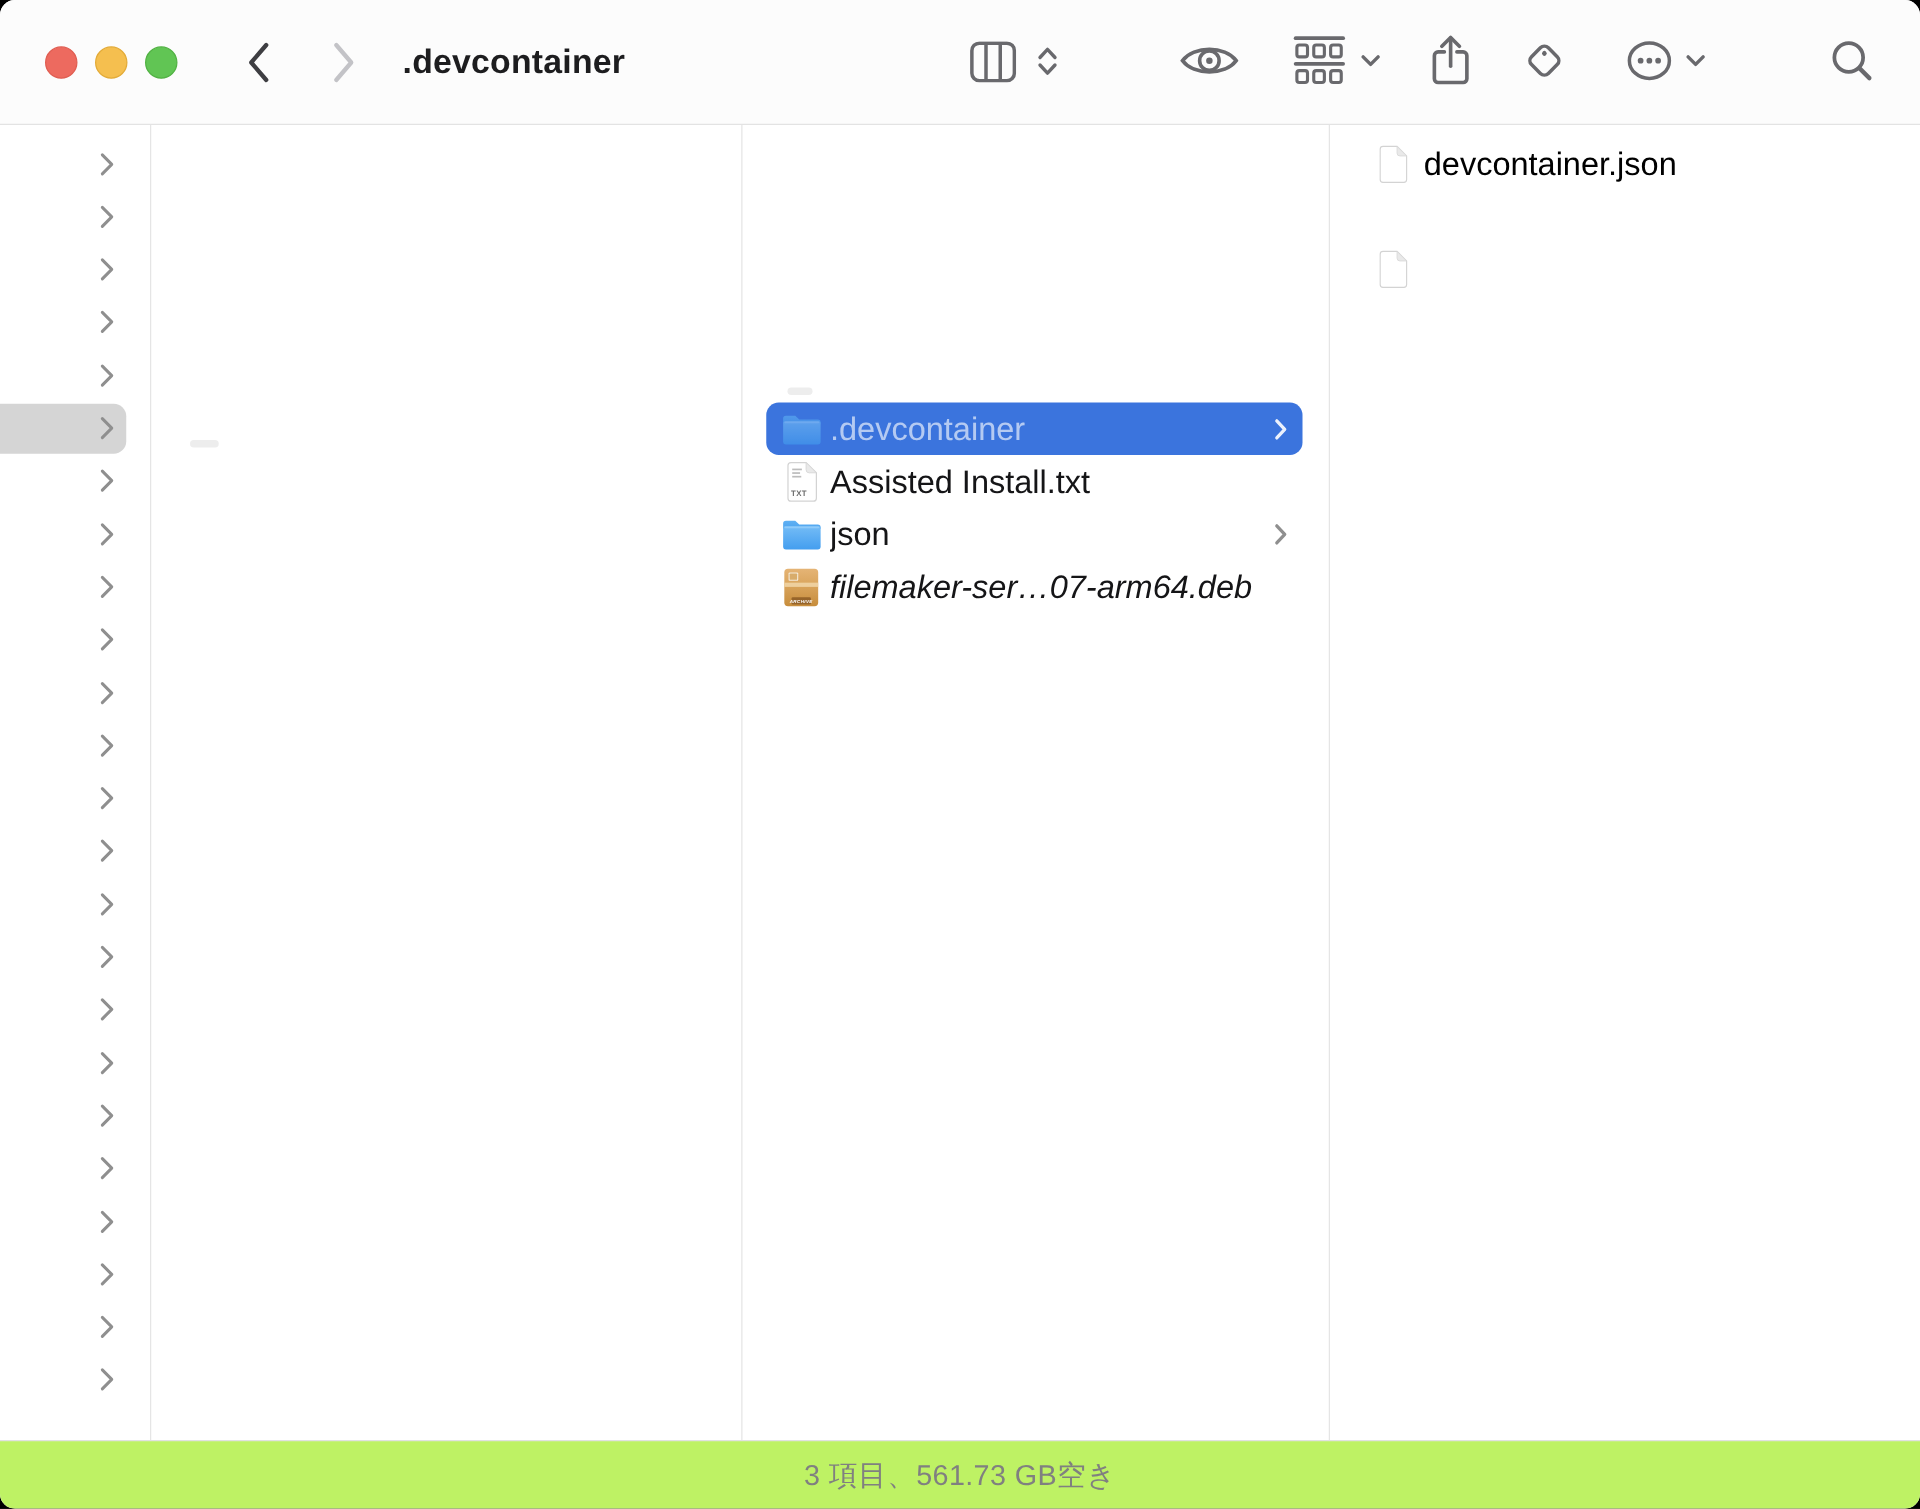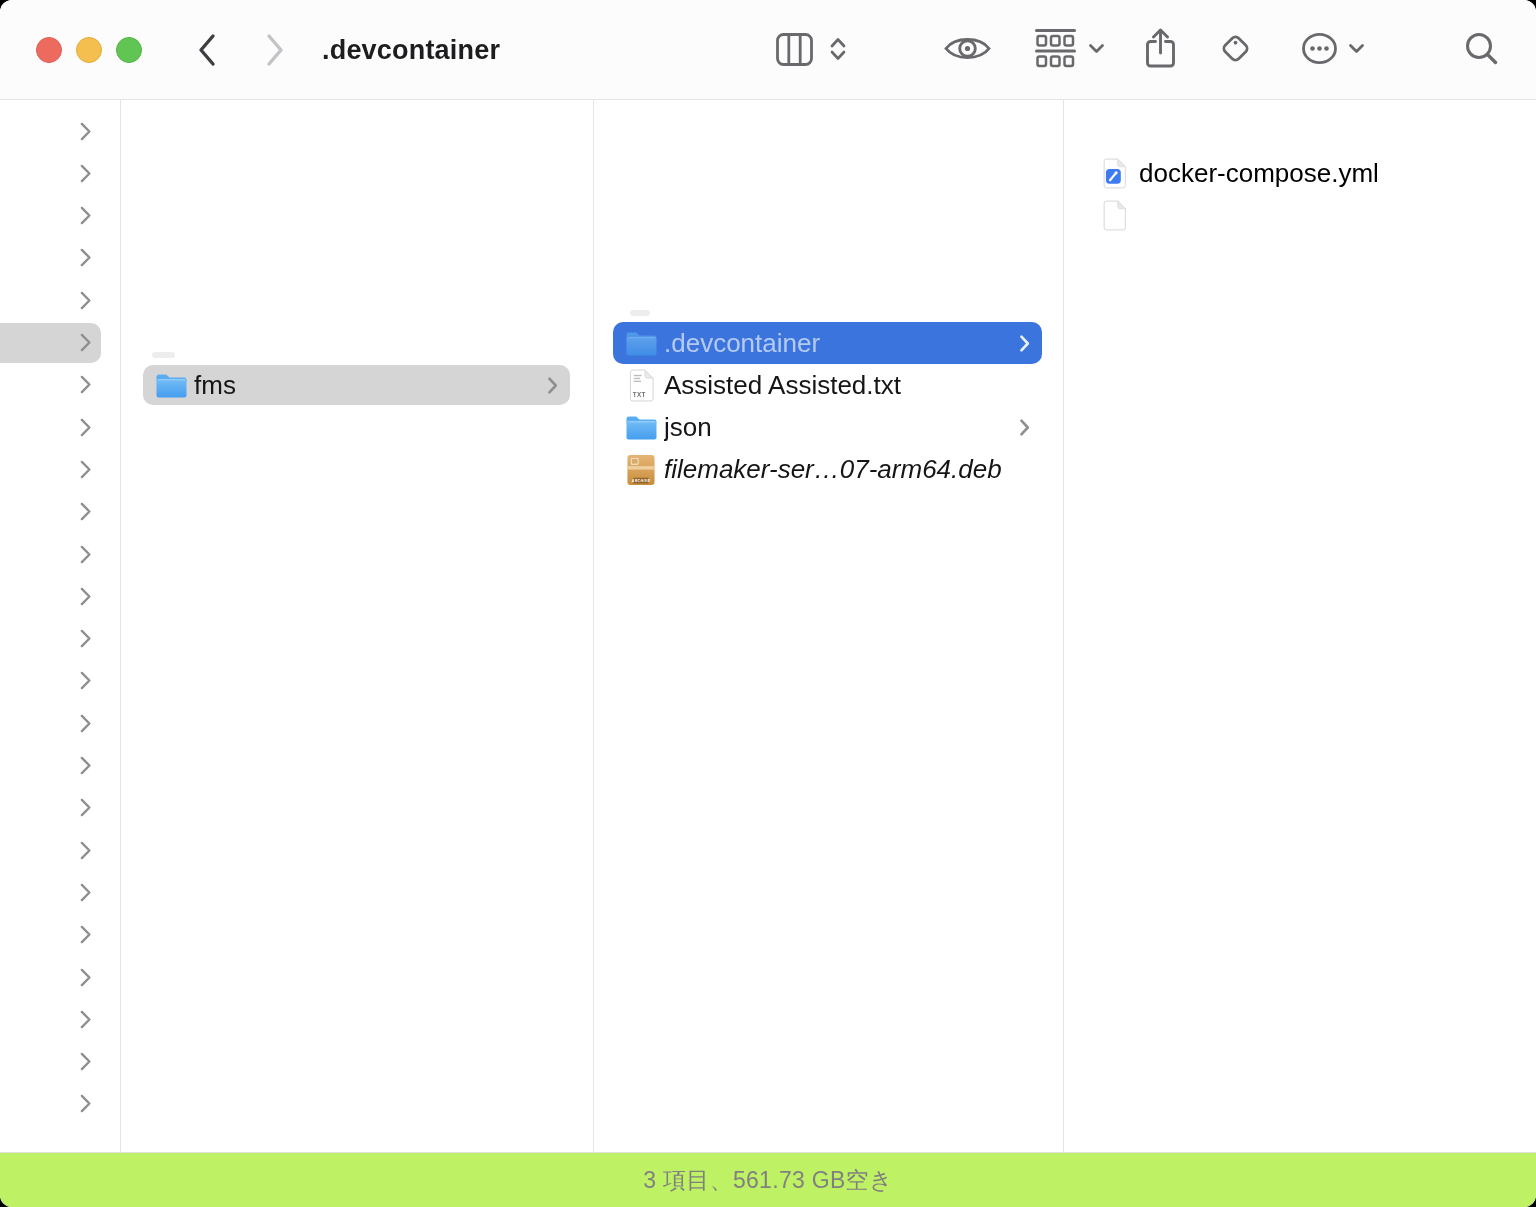--- a/index.html
+++ b/index.html
@@ -278,33 +278,20 @@
             </svg></span>
         </div>
         <div class="tree-row" style="top: 982.9px; height: 42px;">
           <span style="line-height:0"><svg width="13" height="21" viewBox="0 0 13 21">
               <path d="M2.86 2.9400000000000004 L10.4 10.5 L2.86 18.06" fill="none" stroke="currentColor" stroke-width="2.4" stroke-linecap="round" stroke-linejoin="round"></path>
             </svg></span>
         </div>
       </section>
     <section class="col col-parent" id="col-parent">
         <div class="peek" style="left: 31px; top: 252px; width: 23px; height: 6px;"></div>
-        <div class="frow" style="background: rgb(213, 213, 213); left: 22px; right: 23px; top: 265px; height: 40px;">
-          <span class="ficon">
-            <svg width="33" height="27" viewBox="0 0 33 27">
-      <path d="M1.5 6 V4.8 A2.3 2.3 0 0 1 3.8 2.5 H11.2 L14.4 5.6 H29.2 A2.3 2.3 0 0 1 31.5 7.9 V9 H1.5 Z" fill="url(#gradTab)"></path>
-      <rect x="1.5" y="6.8" width="30" height="18.7" rx="2.3" fill="url(#gradFolder)"></rect>
-      <rect x="2.5" y="7.1" width="28" height="1.5" rx="0.75" fill="#8ecafa"></rect>
-            </svg>
-          </span>
-          <span class="flabel">fms</span>
-          <span class="rchev"><svg width="11" height="19" viewBox="0 0 11 19">
-              <path d="M2.42 2.66 L8.8 9.5 L2.42 16.34" fill="none" stroke="currentColor" stroke-width="2.6" stroke-linecap="round" stroke-linejoin="round"></path>
-            </svg></span>
-        </div>
       </section>
     <section class="col col-current" id="col-current">
         <div class="peek" style="left: 36px; top: 210px; width: 20px; height: 6px;"></div>
         <div class="frow sel-blue" style="background: rgb(59, 116, 221); left: 19px; right: 21px; top: 222px; height: 42px;">
           <span class="ficon" style="opacity: 0.62;">
             <svg width="33" height="27" viewBox="0 0 33 27">
       <path d="M1.5 6 V4.8 A2.3 2.3 0 0 1 3.8 2.5 H11.2 L14.4 5.6 H29.2 A2.3 2.3 0 0 1 31.5 7.9 V9 H1.5 Z" fill="url(#gradTab)"></path>
       <rect x="1.5" y="6.8" width="30" height="18.7" rx="2.3" fill="url(#gradFolder)"></rect>
       <rect x="2.5" y="7.1" width="28" height="1.5" rx="0.75" fill="#8ecafa"></rect>
             </svg>
@@ -320,21 +307,21 @@
               <path d="M3.5 4.5 A2.5 2.5 0 0 1 6 2 H18.5 L27 10.5 V31.5 A2.5 2.5 0 0 1 24.5 34 H6 A2.5 2.5 0 0 1 3.5 31.5 Z" fill="#ffffff" stroke="#d3d3d3" stroke-width="1"></path>
               <path d="M18.5 2 L27 10.5 H21 A2.5 2.5 0 0 1 18.5 8 Z" fill="#e9e9e9" stroke="#d9d9d9" stroke-width="0.8"></path>
       <g fill="#bcbcbc">
                 <rect x="7" y="7" width="8" height="1.4"></rect>
                 <rect x="7" y="10" width="6.5" height="1.4"></rect>
                 <rect x="7" y="13" width="7.5" height="1.4"></rect>
               </g>
       <text x="6" y="30" font-size="6.5" font-weight="700" fill="#6e6e6e" letter-spacing="0.3" font-family="Liberation Sans, sans-serif">TXT</text>
             </svg>
           </span>
-          <span class="flabel">Assisted Assisted.txt</span>
+          <span class="flabel">Assisted Install.txt</span>
         </div>
         <div class="frow" style="left: 19px; right: 21px; top: 306.66px; height: 42px;">
           <span class="ficon">
             <svg width="33" height="27" viewBox="0 0 33 27">
       <path d="M1.5 6 V4.8 A2.3 2.3 0 0 1 3.8 2.5 H11.2 L14.4 5.6 H29.2 A2.3 2.3 0 0 1 31.5 7.9 V9 H1.5 Z" fill="url(#gradTab)"></path>
       <rect x="1.5" y="6.8" width="30" height="18.7" rx="2.3" fill="url(#gradFolder)"></rect>
       <rect x="2.5" y="7.1" width="28" height="1.5" rx="0.75" fill="#8ecafa"></rect>
             </svg>
           </span>
           <span class="flabel">json</span>
@@ -350,31 +337,28 @@
       <rect x="5.9" y="4.9" width="6.2" height="5.2" rx="0.7" fill="#d8ac6b"></rect>
       <rect x="1.5" y="12.5" width="28" height="3.5" fill="#eecf9d"></rect>
       <rect x="7.5" y="24.5" width="16" height="6" rx="1" fill="#96642a"></rect>
       <text x="15.5" y="29" font-size="3.7" font-weight="700" fill="#ffffff" text-anchor="middle" letter-spacing="0.35" font-family="Liberation Sans, sans-serif">ARCHIVE</text>
             </svg>
           </span>
           <span class="flabel">filemaker-ser…07-arm64.deb</span>
         </div>
       </section>
     <section class="col col-preview" id="col-preview">
-        <div class="prev-row" style="left: 0px; right: 0px; top: 52.3px; height: 42px;">
+        <div class="prev-row" style="left: 0px; right: 0px; top: 10px; height: 42px;">
           <span class="ficon">
             <svg width="27" height="33" viewBox="0 0 30 36">
               <path d="M3.5 4.5 A2.5 2.5 0 0 1 6 2 H18.5 L27 10.5 V31.5 A2.5 2.5 0 0 1 24.5 34 H6 A2.5 2.5 0 0 1 3.5 31.5 Z" fill="#ffffff" stroke="#d3d3d3" stroke-width="1"></path>
               <path d="M18.5 2 L27 10.5 H21 A2.5 2.5 0 0 1 18.5 8 Z" fill="#e9e9e9" stroke="#d9d9d9" stroke-width="0.8"></path>
-      <rect x="5.5" y="13" width="16.5" height="16.5" rx="4" fill="#3d7bf5"></rect>
-      <path d="M10 25.5 L16.3 17.8" stroke="#ffffff" stroke-width="2.4" stroke-linecap="round"></path>
-      <circle cx="16.8" cy="17.3" r="1.7" fill="#ffffff"></circle>
-            </svg>
-          </span>
-      <span class="flabel">docker-compose.yml</span>
+            </svg>
+          </span>
+      <span class="flabel">devcontainer.json</span>
         </div>
         <div class="prev-row" style="left: 0px; right: 0px; top: 94.6px; height: 42px;">
           <span class="ficon">
             <svg width="27" height="33" viewBox="0 0 30 36">
               <path d="M3.5 4.5 A2.5 2.5 0 0 1 6 2 H18.5 L27 10.5 V31.5 A2.5 2.5 0 0 1 24.5 34 H6 A2.5 2.5 0 0 1 3.5 31.5 Z" fill="#ffffff" stroke="#d3d3d3" stroke-width="1"></path>
               <path d="M18.5 2 L27 10.5 H21 A2.5 2.5 0 0 1 18.5 8 Z" fill="#e9e9e9" stroke="#d9d9d9" stroke-width="0.8"></path>
             </svg>
           </span>
         </div>
       </section>

